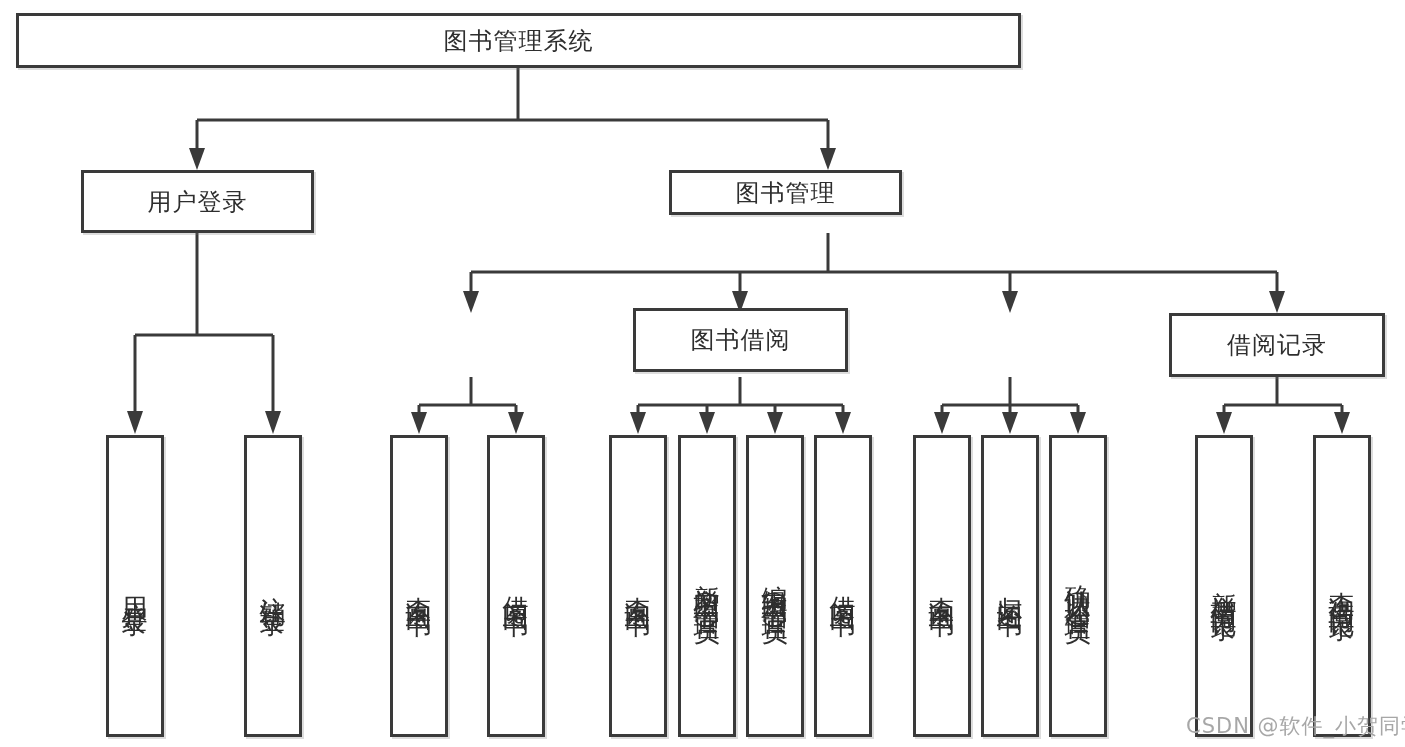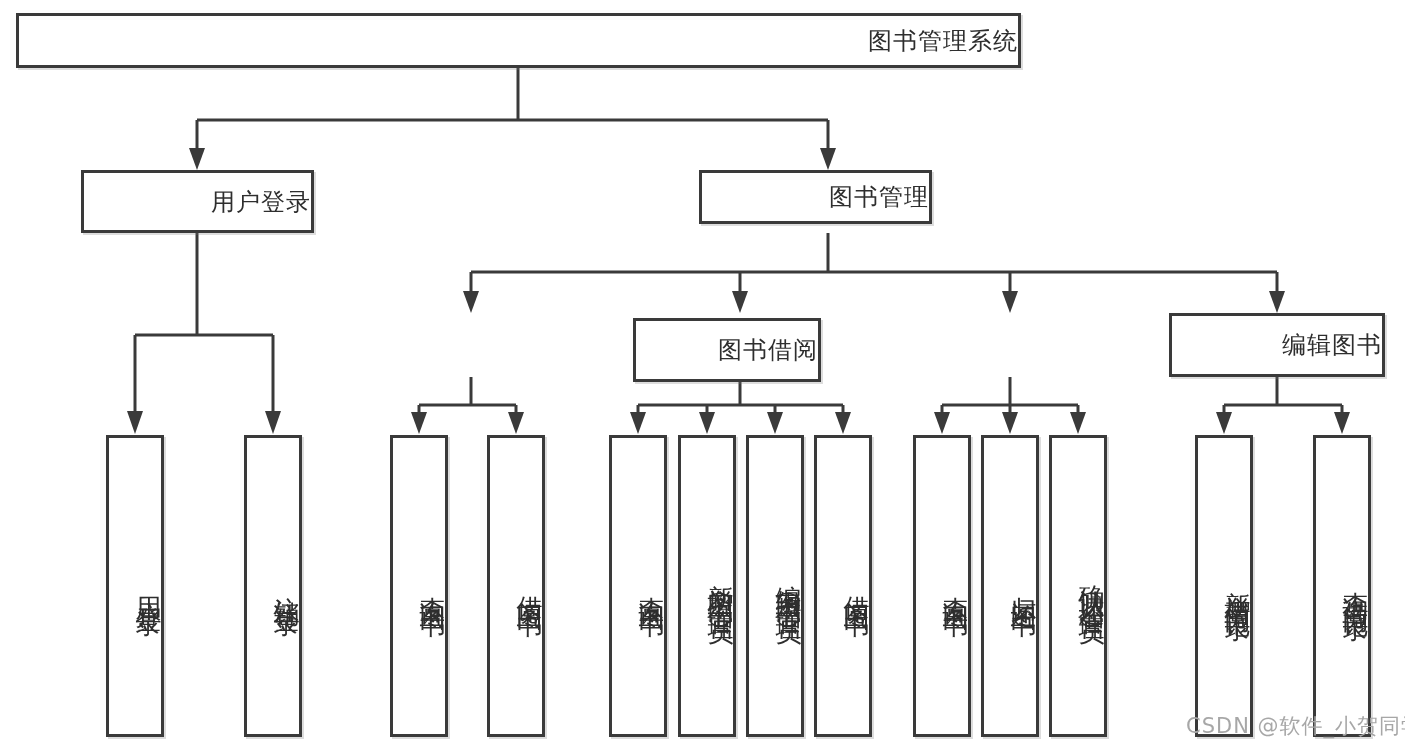--- a/index.html
+++ b/index.html
@@ -10,24 +10,23 @@
     font-family:"DejaVu Sans","Liberation Sans",sans-serif;
     overflow:hidden;
   }
   #connectors{position:absolute;left:0;top:0;width:1405px;height:747px;}
   .box{
     position:absolute;
     box-sizing:border-box;
     background:#ffffff;
     border:3px solid #3a3a3a;
     box-shadow:2px 2px 0 rgba(120,120,120,0.25);
-    display:flex;align-items:center;justify-content:flex-end;
+    display:flex;align-items:center;justify-content:center;
     color:#2e2e2e;
     z-index:2;
-    font-family:Liberation Serif, serif;
   }
   .hbox{font-size:24px;letter-spacing:1px;}
   .root{font-size:24px;}
   .leaf{
     width:58px;height:302px;top:435px;
     font-size:26px;
     letter-spacing:5px;
     line-height:1.0;
   }
   .leaf .vtext{
@@ -123,29 +122,29 @@
     </g>
   </svg>
 
   <div class="box hbox root" style="left:16px;top:13px;width:1005px;height:55px">
     <span>图书管理系统</span>
   </div>
 
   <div class="box hbox" style="left:81px;top:170px;width:233px;height:63px">
     <span>用户登录</span>
   </div>
-  <div class="box hbox" style="left:699px;top:170px;width:233px;height:54px">
+  <div class="box hbox" style="left:669px;top:170px;width:233px;height:45px">
     <span>图书管理</span>
   </div>
 
-  <div class="box hbox" style="left:633px;top:318px;width:188px;height:64px">
+  <div class="box hbox" style="left:633px;top:308px;width:215px;height:64px">
     <span>图书借阅</span>
   </div>
   <div class="box hbox" style="left:1169px;top:313px;width:216px;height:64px">
-    <span>编辑图书</span>
+    <span>借阅记录</span>
   </div>
 
   <div class="box leaf" style="left:106px">
     <span class="vtext">用户登录</span>
   </div>
   <div class="box leaf" style="left:244px">
     <span class="vtext">注销登录</span>
   </div>
 
   <div class="box leaf" style="left:390px">

